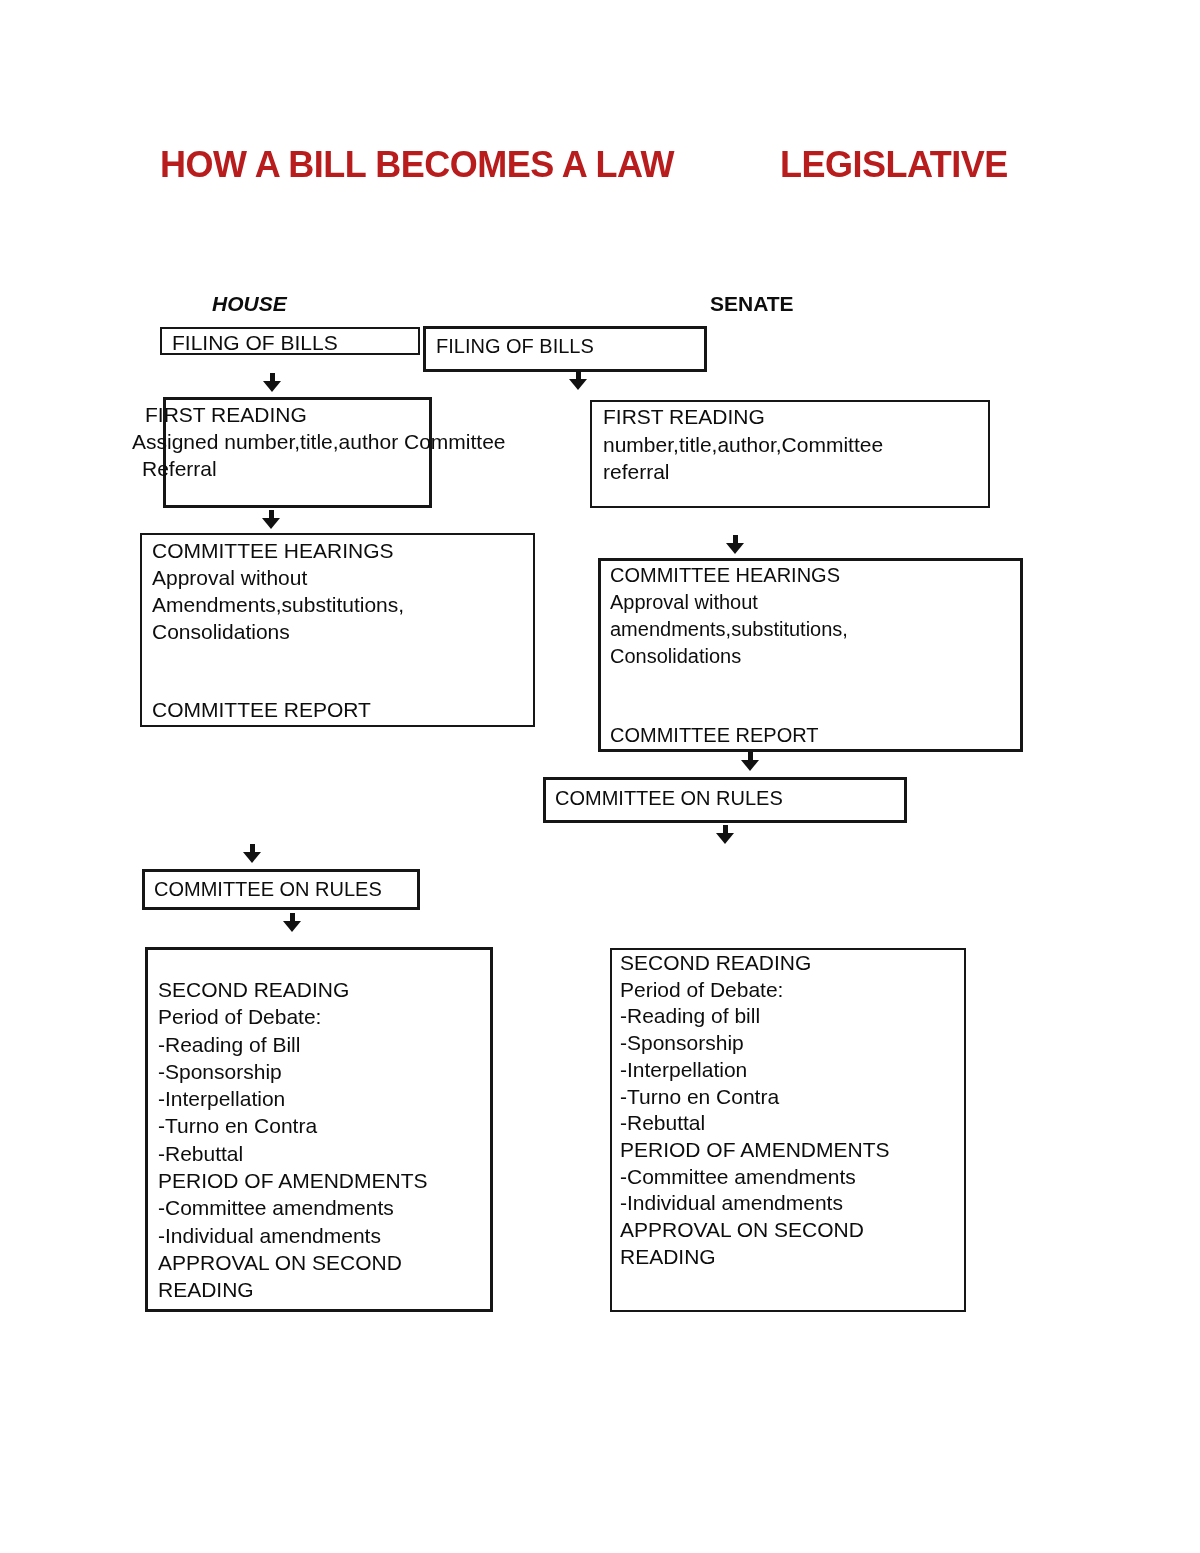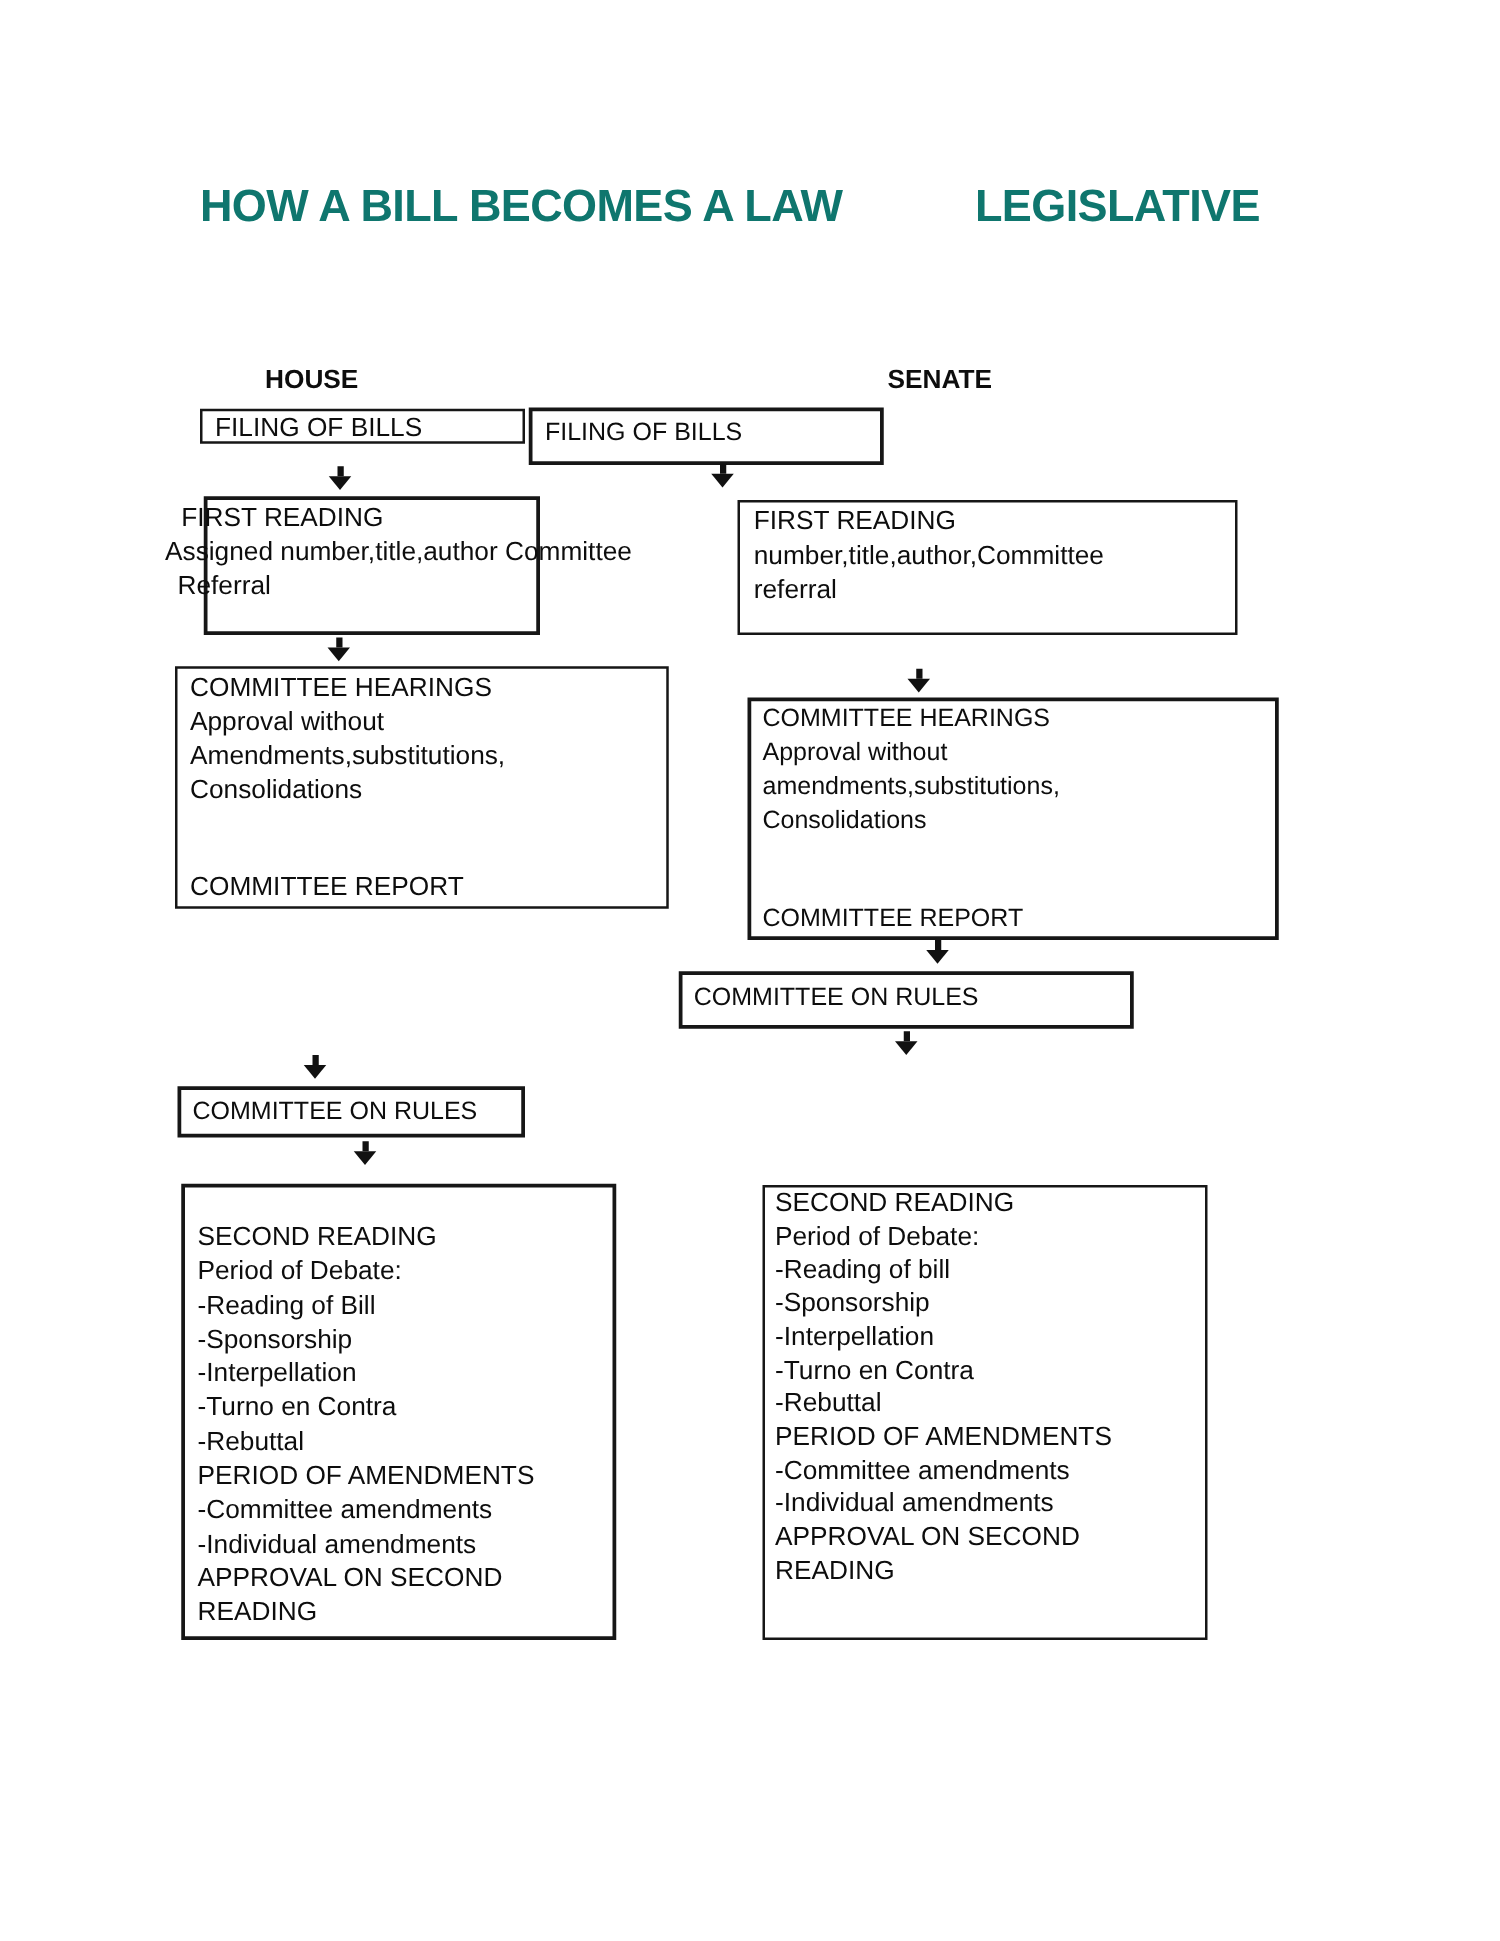--- a/index.html
+++ b/index.html
@@ -5,21 +5,21 @@
   html,body{margin:0;padding:0;background:#ffffff;}
   .page{
     position:relative;
     width:1200px;height:1553px;
     background:#ffffff;
     font-family:"Liberation Sans", sans-serif;
     color:#0d0d0d;
     overflow:hidden;
   }
   .abs{position:absolute;white-space:nowrap;}
-  .ttl{font-size:36px;font-weight:bold;letter-spacing:-0.5px;color:#0f766e;}
+  .ttl{font-size:36px;font-weight:bold;letter-spacing:-0.5px;color:#b91c1c;}
   .collabel{font-size:21px;font-weight:bold;}
   .box{position:absolute;border:3px solid #161616;background:#ffffff;box-sizing:border-box;}
   .b2{border-width:2px;}
   .txt{font-size:21px;line-height:27px;}
   .txt-sm{font-size:20px;line-height:27px;}
   .bold{font-weight:normal;}
   .lines div{white-space:nowrap;}
   .sr-house{line-height:27.3px;}
   .sr-senate{line-height:26.7px;}
   .fr-senate{line-height:27.5px;}
@@ -29,21 +29,21 @@
   .arrow .head{width:0;height:0;border-left:9px solid transparent;border-right:9px solid transparent;border-top:11px solid #111;}
 </style>
 </head>
 <body>
 
 <div class="page">
 
   <div class="abs ttl" style="left:160px;top:144px;">HOW A BILL BECOMES A LAW</div>
   <div class="abs ttl" style="left:780px;top:144px;">LEGISLATIVE</div>
 
-  <div class="abs collabel" style="left:212px;top:292px;">HOUSE</div>
+  <div class="abs collabel" style="left:212px;top:292px;font-style:italic;">HOUSE</div>
   <div class="abs collabel" style="left:710px;top:292px;">SENATE</div>
 
   <div class="box b2" style="left:160px;top:327px;width:260px;height:28px;"></div>
   <div class="abs txt bold" style="left:172px;top:329px;">FILING OF BILLS</div>
 
   <div class="box" style="left:423px;top:326px;width:284px;height:46px;"></div>
   <div class="abs txt-sm bold" style="left:436px;top:333px;">FILING OF BILLS</div>
 
   <div class="box" style="left:163px;top:397px;width:269px;height:111px;"></div>
   <div class="abs txt bold" style="left:145px;top:401px;">FIRST READING</div>

